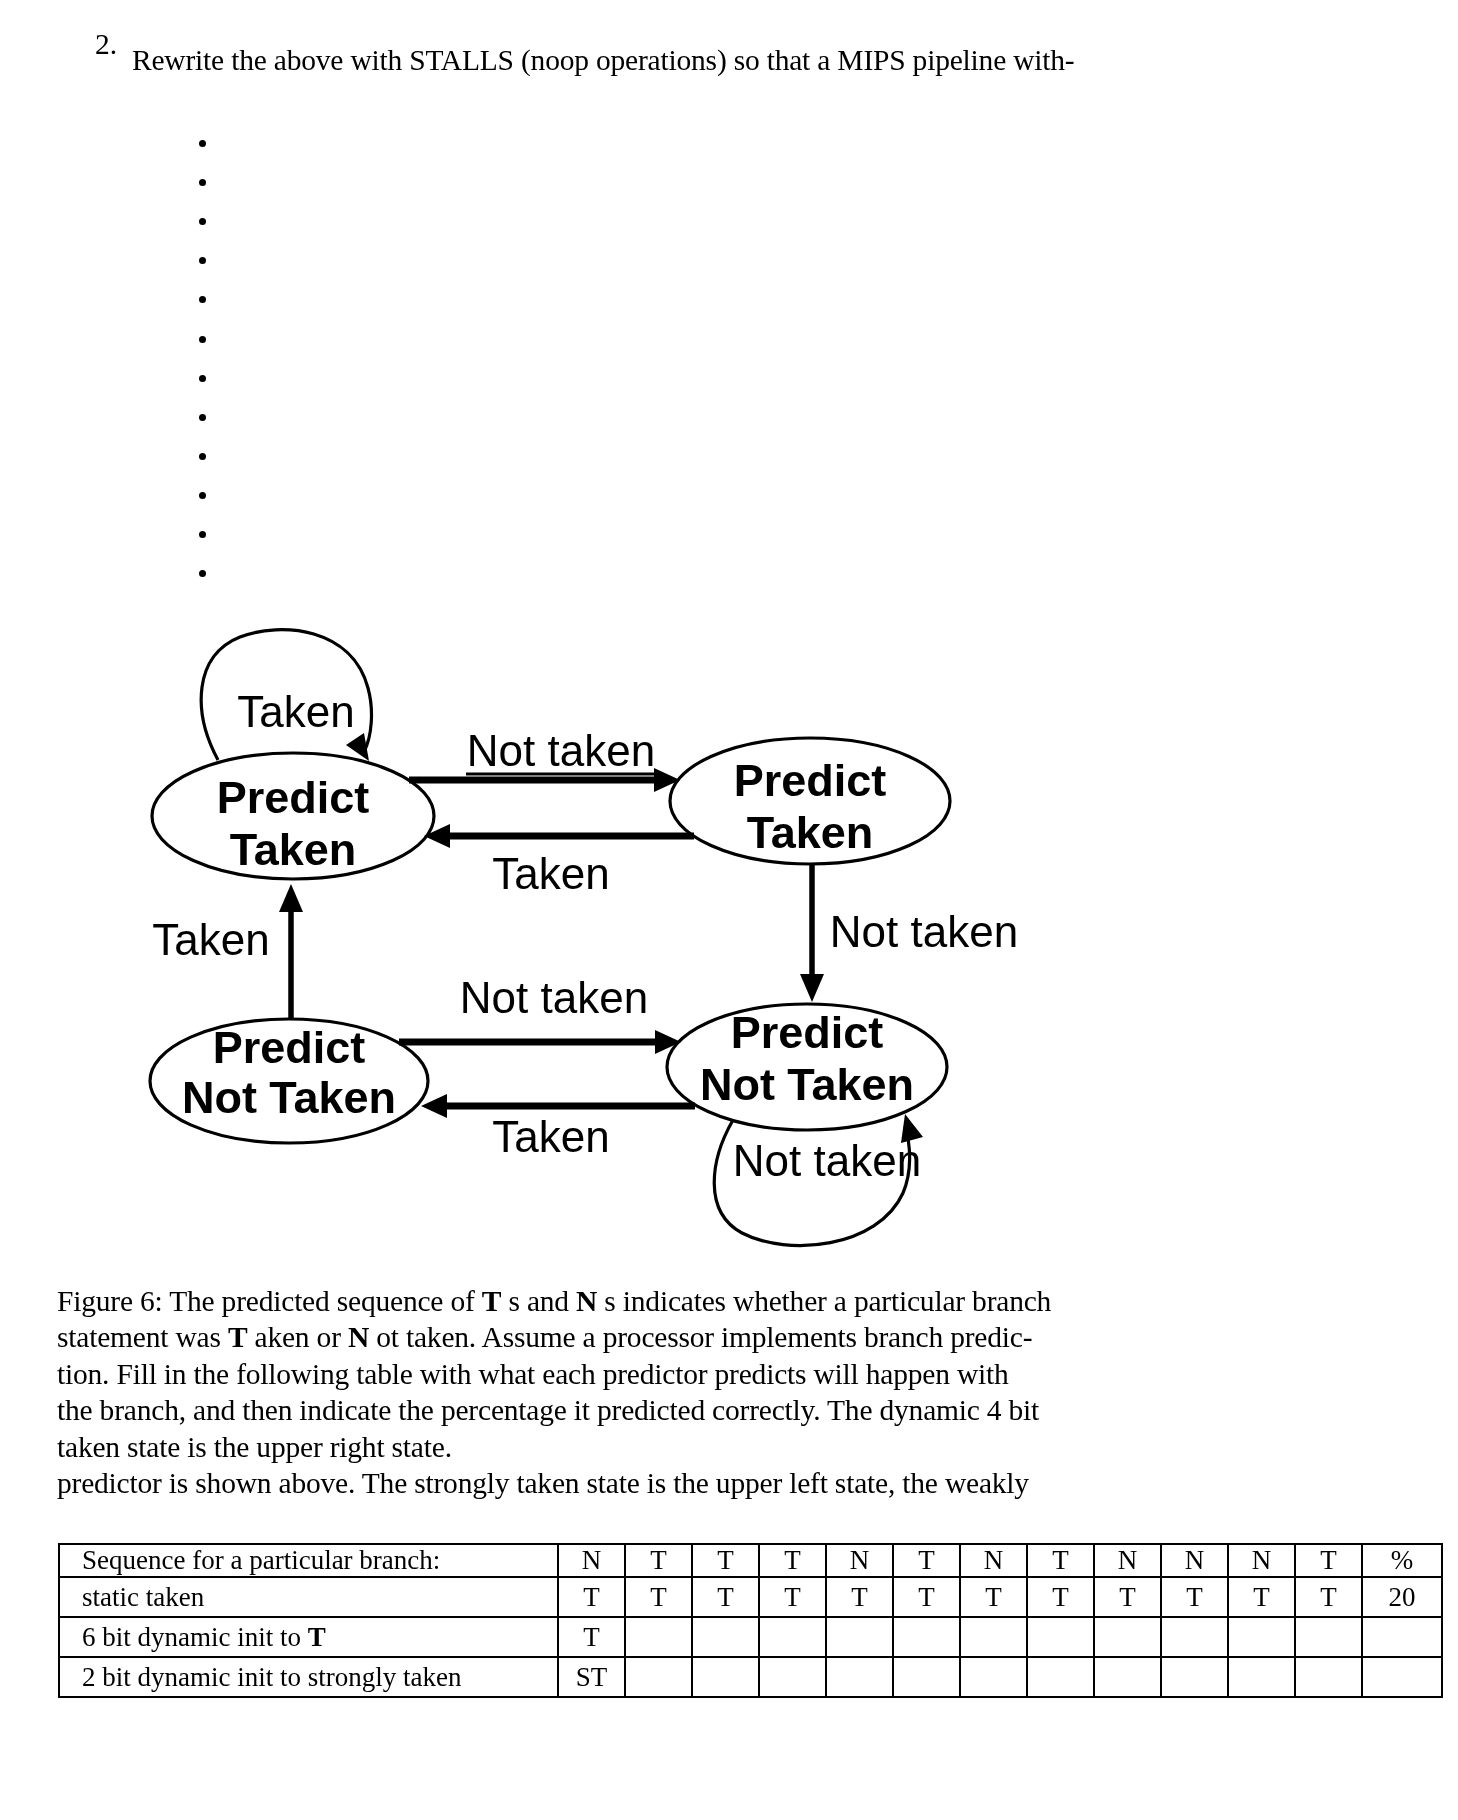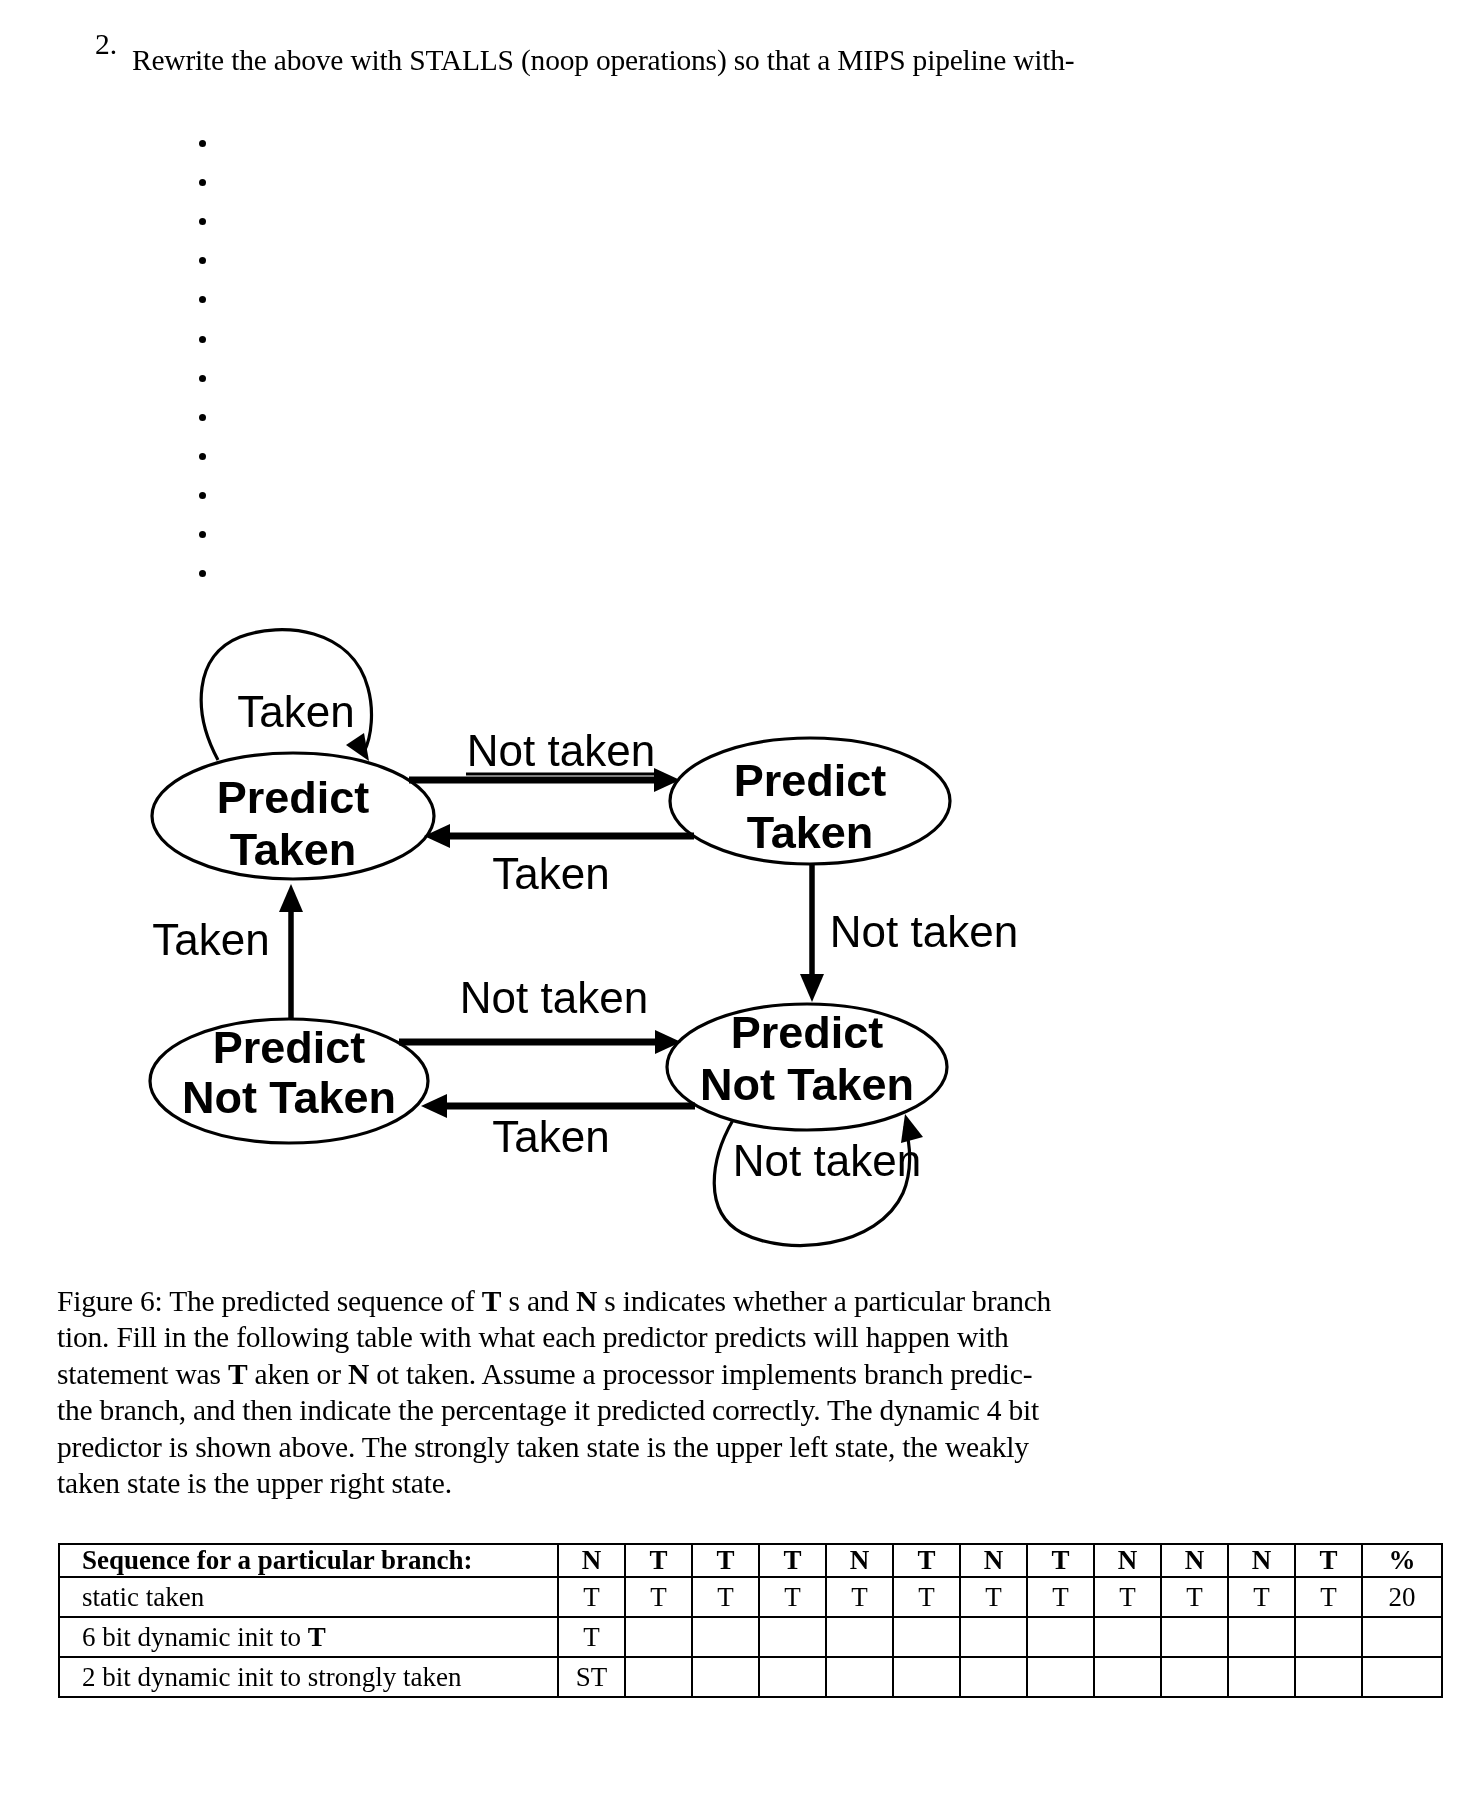--- a/index.html
+++ b/index.html
@@ -22,21 +22,21 @@
   .head{fill:#000;stroke:none;}
   
   #caption{position:absolute;left:57px;top:1283px;width:1100px;}
   .cap-line{font-size:29.5px;line-height:36.4px;white-space:nowrap;letter-spacing:-0.2px;}
   .cap-line .b{font-weight:bold;}
   
   #table-wrap{position:absolute;left:58px;top:1543px;}
   table{border-collapse:collapse;table-layout:fixed;}
   th,td{border:2px solid #000;font-size:27px;font-family:"Liberation Serif",serif;
         padding:0;overflow:hidden;vertical-align:middle;}
-  th{font-weight:bold;height:27px;}
+  th{font-weight:normal;height:27px;}
   td{font-weight:normal;height:38px;}
   .lab{text-align:left;padding-left:22px;}
   .val{text-align:center;}
   td .b,th .b{font-weight:bold;}
 </style>
 </head>
 <body>
 
 <div id="page">
 
@@ -103,25 +103,25 @@
     <polygon class="head" points="421,1106 447,1094 447,1118"></polygon>
     <text class="edge-label" x="551" y="1152">Taken</text>
 
     <path class="loop" d="M 733 1120 C 710 1160, 703 1212, 742 1233 C 788 1257, 878 1248, 903 1193 C 912 1172, 911 1146, 905 1126"></path>
     <polygon class="head" points="905,1114 923,1137 901,1143"></polygon>
     <text class="edge-label" x="827" y="1176">Not taken</text>
   </svg>
 
   <div id="caption">
       <div class="cap-line"><span>Figure 6: The predicted sequence of </span><span class="b">T</span><span> s and </span><span class="b">N</span><span> s indicates whether a particular branch</span></div>
+      <div class="cap-line"><span>statement was </span><span class="b">T</span><span> aken or </span><span class="b">N</span><span> ot taken. Assume a processor implements branch predic-</span></div>
       <div class="cap-line"><span>tion. Fill in the following table with what each predictor predicts will happen with</span></div>
-      <div class="cap-line"><span>statement was </span><span class="b">T</span><span> aken or </span><span class="b">N</span><span> ot taken. Assume a processor implements branch predic-</span></div>
       <div class="cap-line"><span>the branch, and then indicate the percentage it predicted correctly. The dynamic 4 bit</span></div>
+      <div class="cap-line"><span>taken state is the upper right state.</span></div>
       <div class="cap-line"><span>predictor is shown above. The strongly taken state is the upper left state, the weakly</span></div>
-      <div class="cap-line"><span>taken state is the upper right state.</span></div>
     </div>
 
   <div id="table-wrap">
     <table>
       <colgroup>
           <col style="width: 499px;">
           <col style="width: 67px;">
           <col style="width: 67px;">
           <col style="width: 67px;">
           <col style="width: 67px;">

